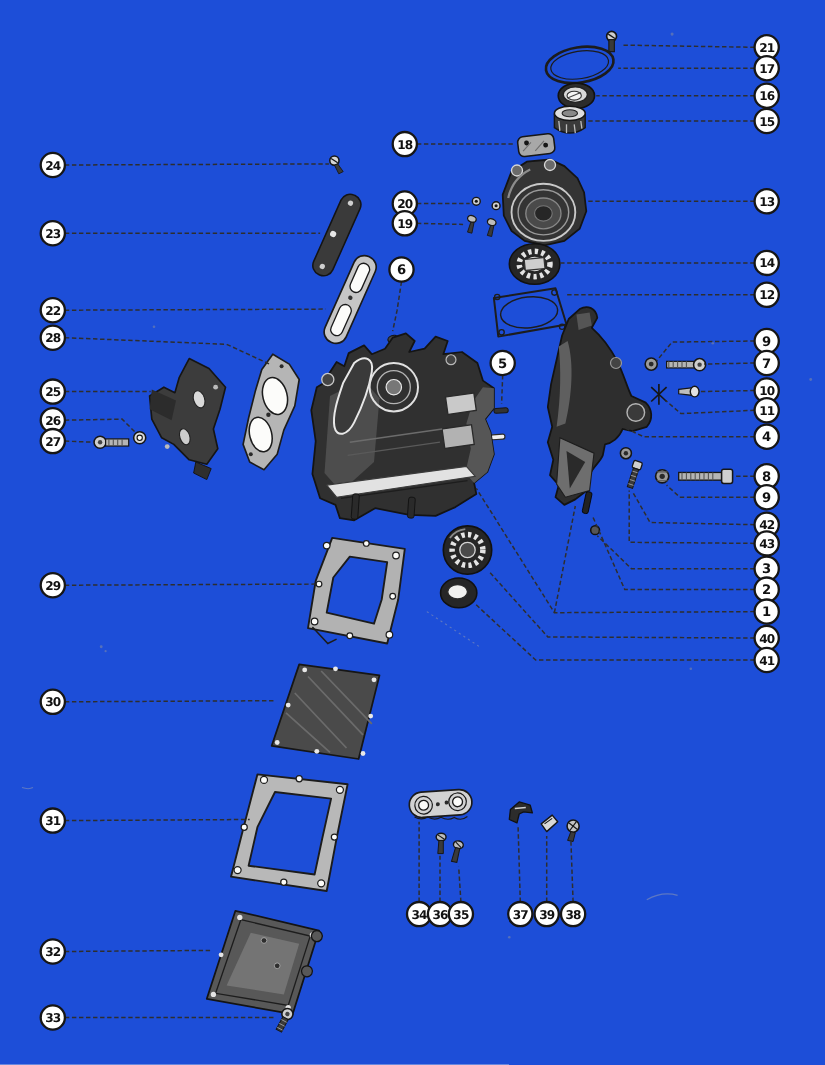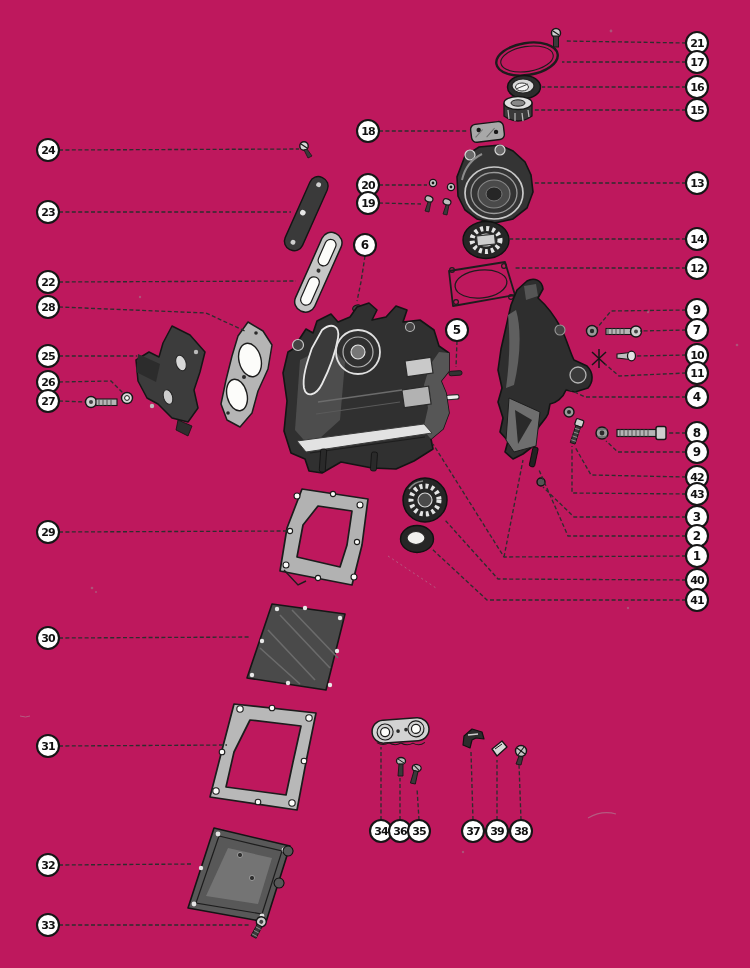--- a/index.html
+++ b/index.html
@@ -1,20 +1,20 @@
 <!DOCTYPE html>
 <html><head>
 <meta charset="utf-8">
 <style>
   html,body{margin:0;padding:0;background:#e8e8e8;}
   .page{
     position:relative;
     width:750px;height:968px;
     margin:0 auto;
-    background:#be185d;
+    background:#1d4ed8;
     overflow:hidden;
     font-family:"DejaVu Sans", sans-serif;
   }
   svg{position:absolute;top:0;left:0;}
   .callout-circle{fill:#ffffff;stroke:#161616;stroke-width:2.1;}
   .callout-num{
     font-family:"DejaVu Sans", sans-serif;
     font-weight:700;
     fill:#111;
     text-anchor:middle;

